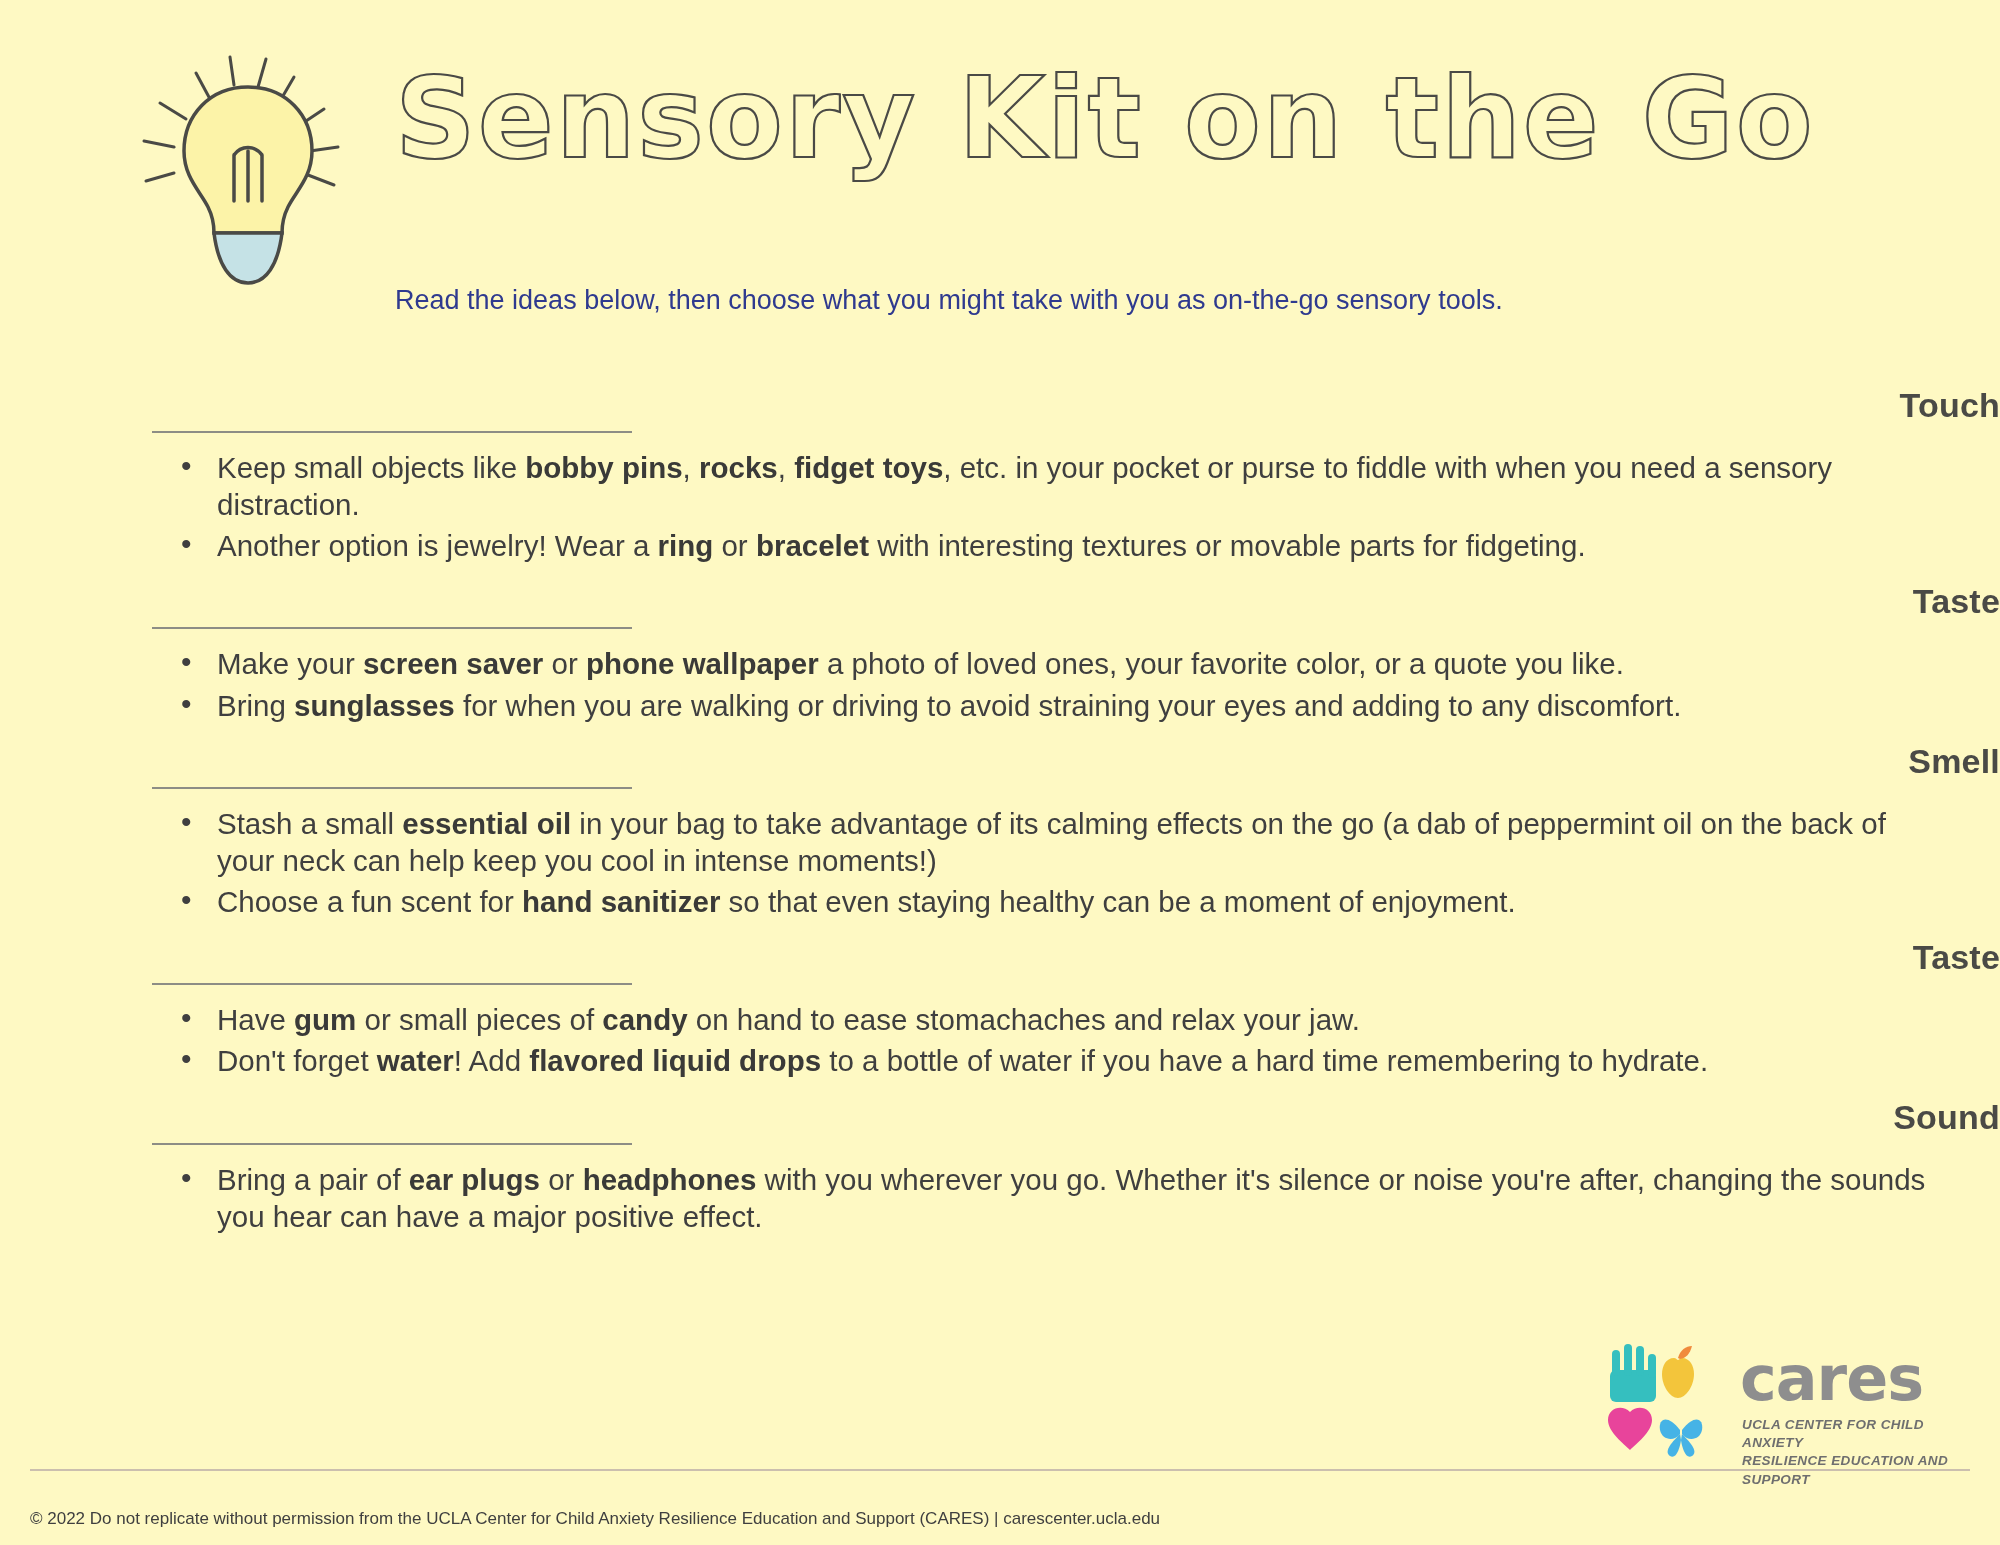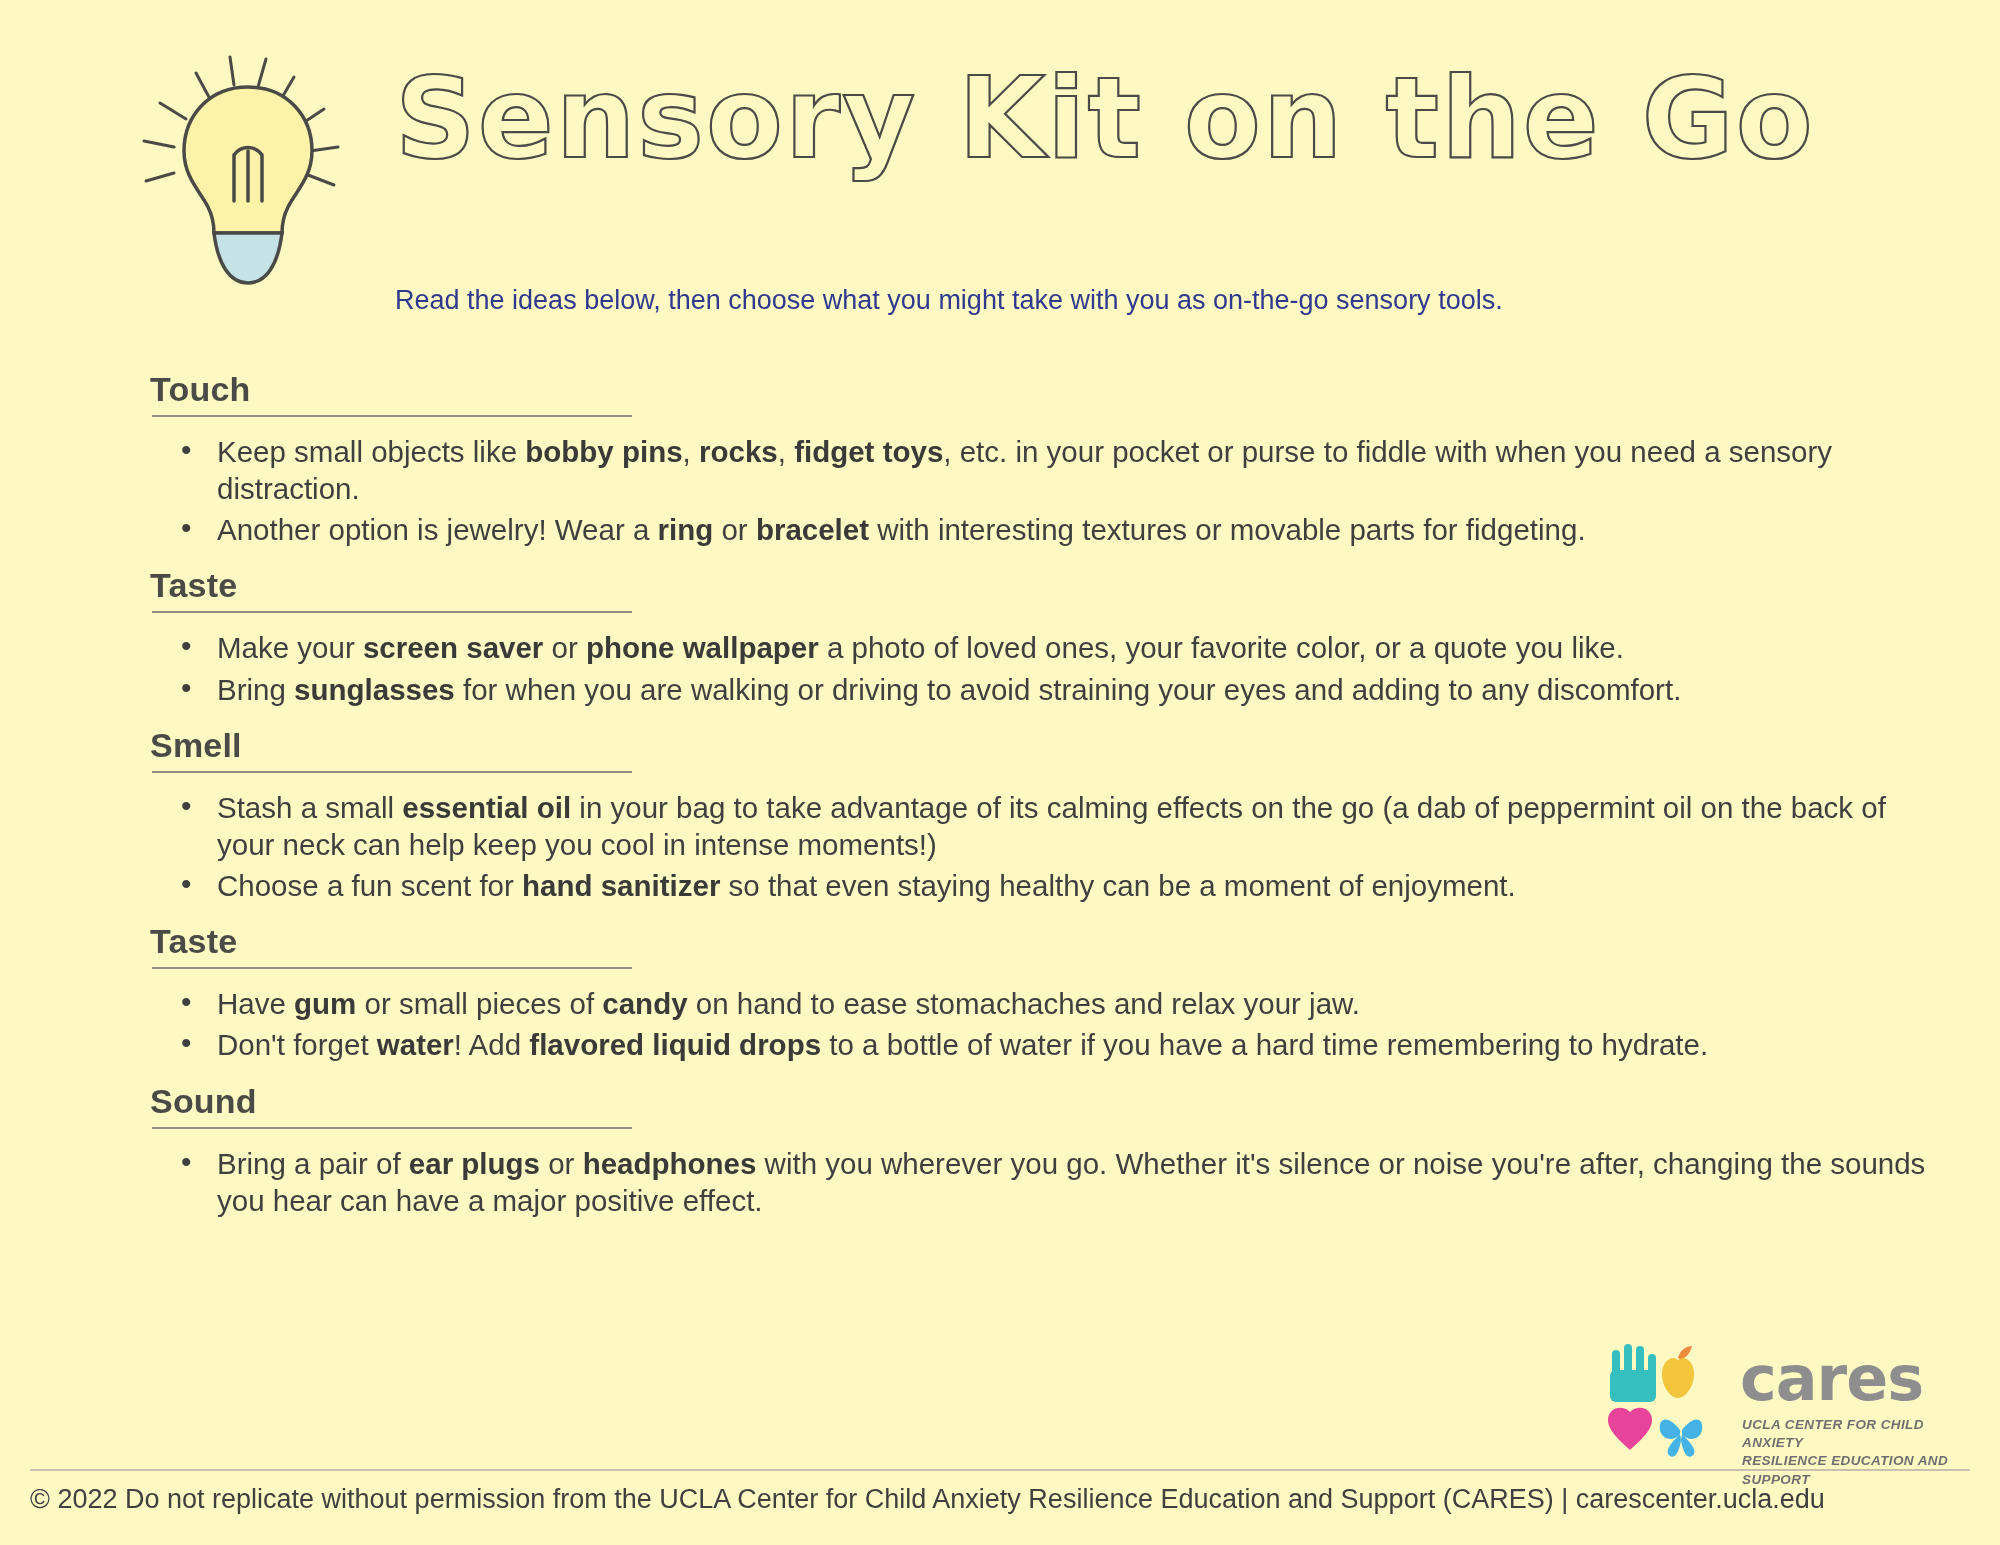--- a/index.html
+++ b/index.html
@@ -68,22 +68,23 @@
     width: 2000px;
   }
   .section {
     margin-bottom: 18px;
     padding-left: 150px;
   }
   .section-head {
     font-size: 34px;
     font-weight: bold;
     color: #4a4a46;
-    margin: 0 0 6px 0;
+    margin: 16px 0 6px 0;
     letter-spacing: 0.2px;
+    text-align: right;
   }
   .rule {
     width: 480px;
     height: 2px;
     background: #8d8d85;
     margin-bottom: 16px;
     margin-left: 2px;
   }
   ul.items {
     list-style: none;
@@ -124,22 +125,22 @@
     position: absolute;
     left: 30px;
     bottom: 74px;
     width: 1940px;
     height: 2px;
     background: #cbbfae;
   }
   .copyright {
     position: absolute;
     left: 30px;
-    bottom: 30px;
-    font-size: 27px;
+    bottom: 16px;
+    font-size: 17px;
     color: #3f3f3f;
   }
   .logo {
     position: absolute;
     right: 48px;
     bottom: 85px;
     width: 350px;
     height: 120px;
   }
   .logo-marks {

